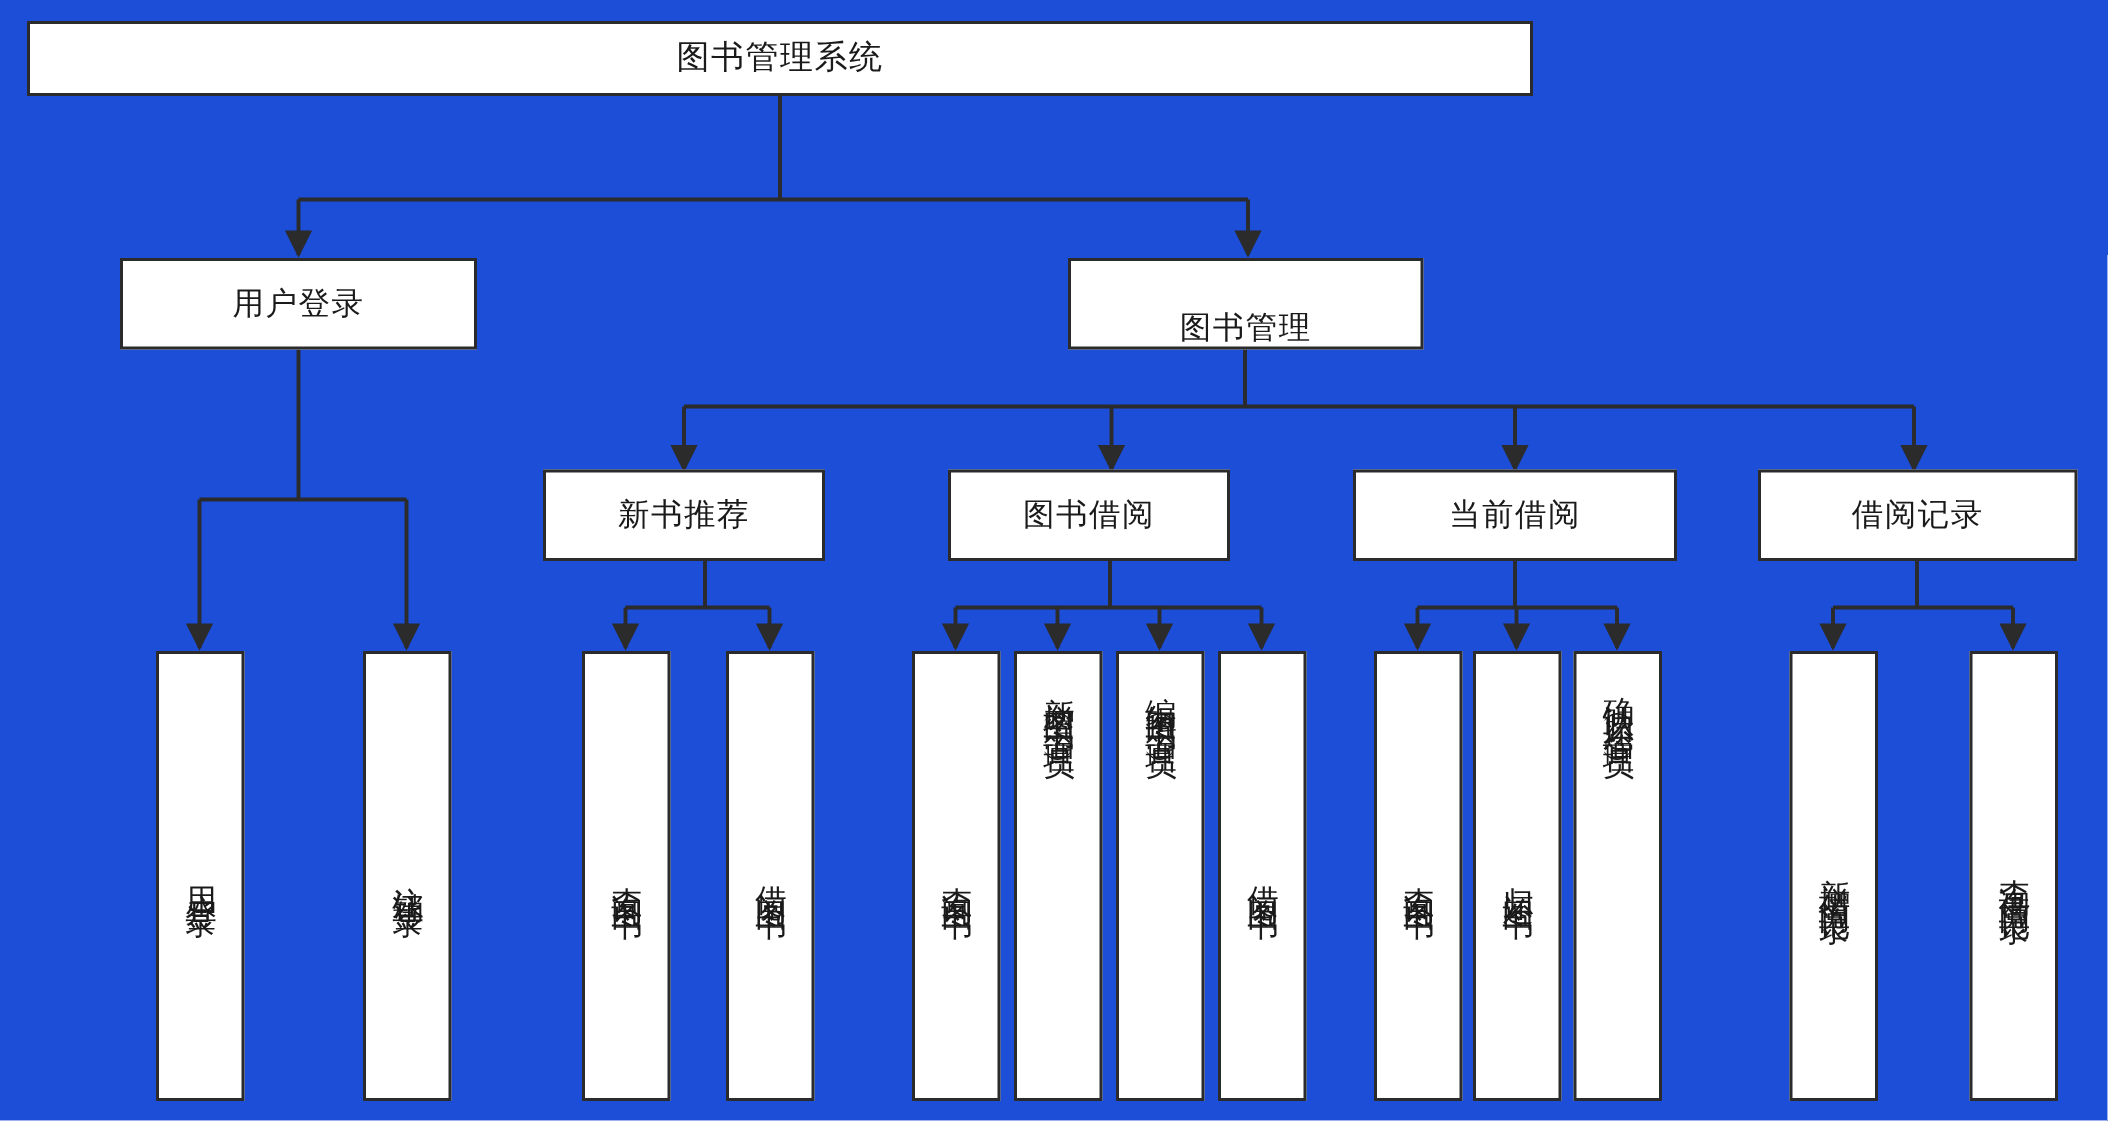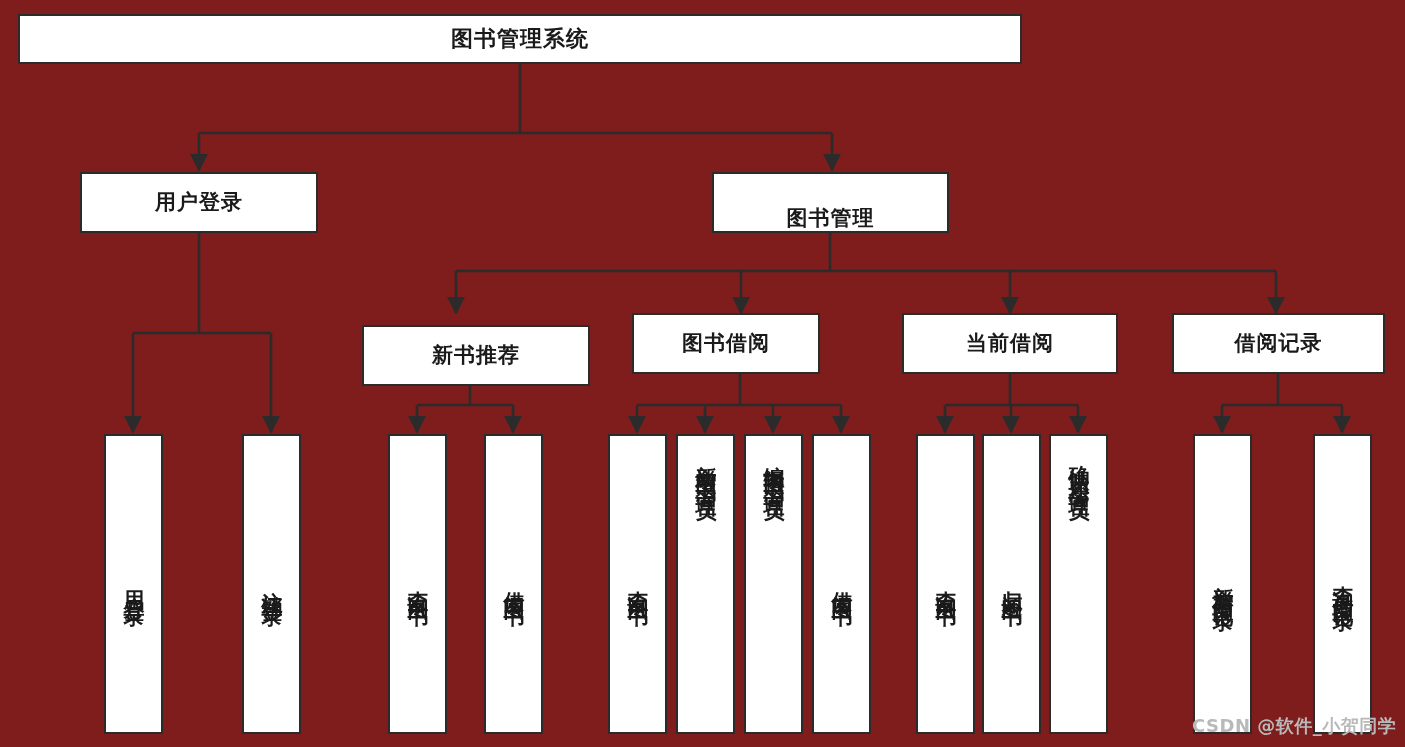--- a/index.html
+++ b/index.html
@@ -8,23 +8,22 @@
     padding: 0;
     background: #ffffff;
   }
   body {
     font-family: "DejaVu Sans", "Liberation Sans", sans-serif;
   }
   #diagram-canvas {
     position: relative;
     width: 1405px;
     height: 747px;
-    background: #7f1d1d;
+    background: #1d4ed8;
     overflow: hidden;
-    font-weight: bold;
   }
   #edge-layer {
     position: absolute;
     left: 0;
     top: 0;
     width: 1405px;
     height: 747px;
     pointer-events: none;
   }
   .node {
@@ -136,21 +135,21 @@
     <span class="node-label">图书管理系统</span>
   </div>
 
   <div class="node horiz" style="left:80px; top:172px; width:238px; height:61px;">
     <span class="node-label">用户登录</span>
   </div>
   <div class="node horiz" style="left:712px; top:172px; width:237px; height:61px;align-items:flex-end;">
     <span class="node-label">图书管理</span>
   </div>
 
-  <div class="node horiz" style="left:362px; top:325px; width:228px; height:61px;">
+  <div class="node horiz" style="left:362px; top:313px; width:188px; height:61px;">
     <span class="node-label">新书推荐</span>
   </div>
   <div class="node horiz" style="left:632px; top:313px; width:188px; height:61px;">
     <span class="node-label">图书借阅</span>
   </div>
   <div class="node horiz" style="left:902px; top:313px; width:216px; height:61px;">
     <span class="node-label">当前借阅</span>
   </div>
   <div class="node horiz" style="left:1172px; top:313px; width:213px; height:61px;">
     <span class="node-label">借阅记录</span>
@@ -193,15 +192,14 @@
     <span class="node-label">确认归还（管理员）</span>
   </div>
 
   <div class="node vert pad-mid" style="left:1193px; top:434px; width:59px; height:300px;">
     <span class="node-label">新增借阅记录</span>
   </div>
   <div class="node vert pad-mid" style="left:1313px; top:434px; width:59px; height:300px;">
     <span class="node-label">查询借阅记录</span>
   </div>
 
-  <div id="watermark">CSDN @软件_小贺同学</div>
 
 </div>
 
 </body></html>

